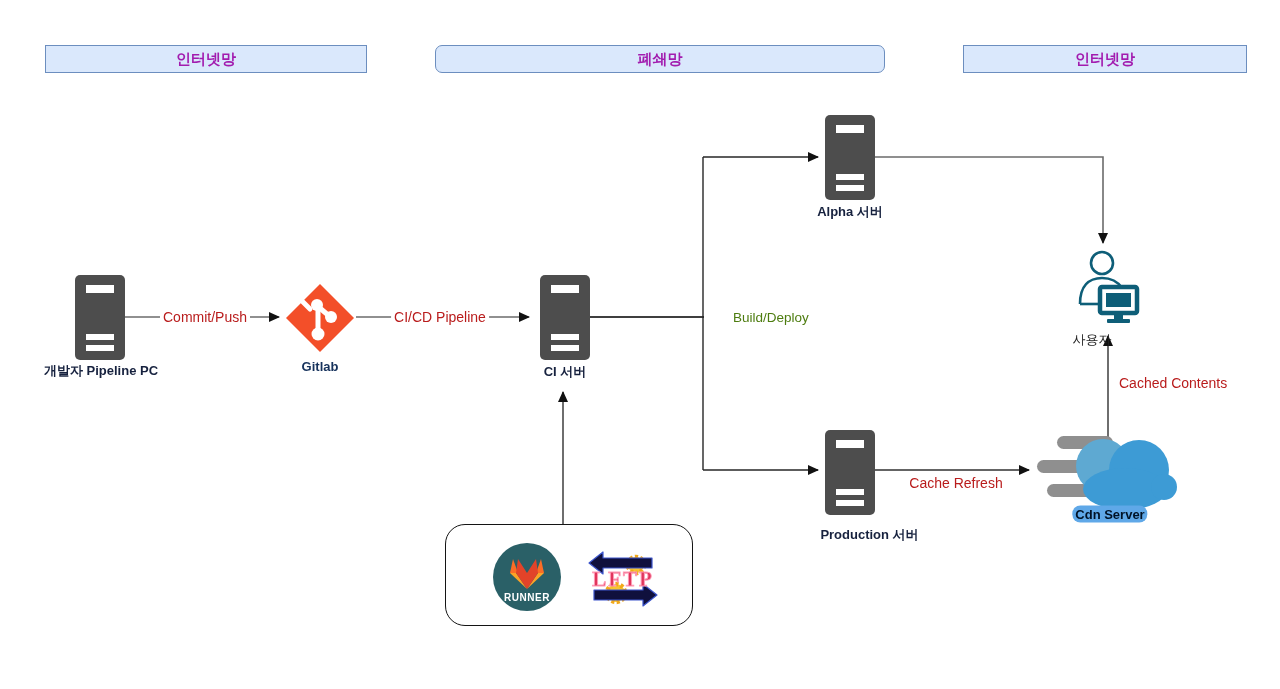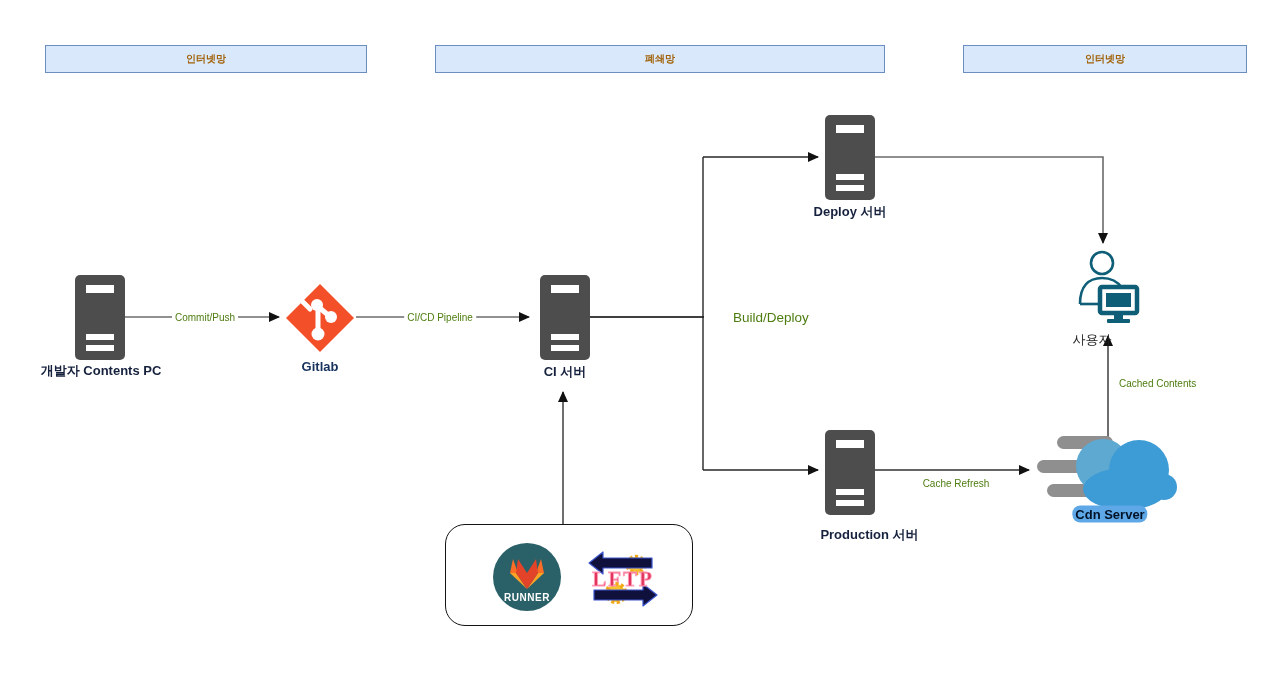--- a/index.html
+++ b/index.html
@@ -5,27 +5,27 @@
   html,body{margin:0;padding:0;}
   body{
     width:1280px;height:689px;position:relative;background:#ffffff;
     font-family:"Liberation Sans","DejaVu Sans",sans-serif;overflow:hidden;
   }
   .abs{position:absolute;}
   
   .zone{
     position:absolute;top:45px;height:26px;background:#dae8fc;border:1px solid #6c8ebf;
     display:flex;align-items:center;justify-content:center;
-    font-size:10px;font-weight:600;color:#a16207;
+    font-size:15px;font-weight:600;color:#a21caf;
   }
   
   .wires{position:absolute;left:0;top:0;width:1280px;height:689px;}
   
   .edge-label{
-    position:absolute;font-size:10px;color:#4d7c0f;background:#ffffff;
+    position:absolute;font-size:14px;color:#b91c1c;background:#ffffff;
     padding:0 3px;white-space:nowrap;transform:translate(-50%,-50%);
   }
   .edge-label.anchor-left{transform:translate(0,-50%);}
   .edge-label.plain{background:transparent;}
   .bd{font-size:13.5px;color:#4d7c0f;}
   
   .node-label{
     position:absolute;font-size:13px;font-weight:600;color:#16213e;
     white-space:nowrap;transform:translate(-50%,-50%);background:transparent;
   }
@@ -38,21 +38,21 @@
     border:1.6px solid #141414;border-radius:20px;background:#ffffff;
   }
   svg{display:block;}
 </style>
 </head>
 <body>
 
 <div class="zone" style="left:45px;width:320px;">
   <span>인터넷망</span>
 </div>
-<div class="zone" style="left:435px;width:448px;">
+<div class="zone" style="left:435px;width:448px;border-radius:7px;">
   <span>폐쇄망</span>
 </div>
 <div class="zone" style="left:963px;width:282px;">
   <span>인터넷망</span>
 </div>
 
 <svg class="wires">
   <defs>
     <marker id="arr" markerWidth="12" markerHeight="10" refX="10" refY="5" orient="auto" markerUnits="userSpaceOnUse">
       <path d="M0,0 L11,5 L0,10 Z" fill="#111"></path>
@@ -77,21 +77,21 @@
 <div class="edge-label anchor-left plain" style="left:1116px;top:383px;">Cached Contents</div>
 
 <div class="abs" style="left:75px;top:275px;">
   <svg width="50" height="85" viewBox="0 0 50 85">
     <rect x="0" y="0" width="50" height="85" rx="5" fill="#4d4d4d"></rect>
     <rect x="11" y="10" width="28" height="8" fill="#fff"></rect>
     <rect x="11" y="59" width="28" height="6" fill="#fff"></rect>
     <rect x="11" y="70" width="28" height="6" fill="#fff"></rect>
   </svg>
 </div>
-<div class="node-label" style="left:101px;top:371px;">개발자 Contents PC</div>
+<div class="node-label" style="left:101px;top:371px;">개발자 Pipeline PC</div>
 
 <div class="abs" style="left:285px;top:283px;">
   <svg width="70" height="70" viewBox="0 0 70 70">
     <polygon points="35,1 69,35 35,69 1,35" fill="#f34f29"></polygon>
     <g stroke="#fff" stroke-width="5" stroke-linecap="round">
       <line x1="15" y1="16" x2="25" y2="26"></line>
       <line x1="33" y1="46" x2="33" y2="27"></line>
       <line x1="36" y1="26" x2="43" y2="32"></line>
     </g>
     <circle cx="32" cy="22" r="6" fill="#fff"></circle>
@@ -112,21 +112,21 @@
 <div class="node-label" style="left:565px;top:372px;">CI 서버</div>
 
 <div class="abs" style="left:825px;top:115px;">
   <svg width="50" height="85" viewBox="0 0 50 85">
     <rect x="0" y="0" width="50" height="85" rx="5" fill="#4d4d4d"></rect>
     <rect x="11" y="10" width="28" height="8" fill="#fff"></rect>
     <rect x="11" y="59" width="28" height="6" fill="#fff"></rect>
     <rect x="11" y="70" width="28" height="6" fill="#fff"></rect>
   </svg>
 </div>
-<div class="node-label" style="left:850px;top:212px;">Deploy 서버</div>
+<div class="node-label" style="left:850px;top:212px;">Alpha 서버</div>
 
 <div class="abs" style="left:825px;top:430px;">
   <svg width="50" height="85" viewBox="0 0 50 85">
     <rect x="0" y="0" width="50" height="85" rx="5" fill="#4d4d4d"></rect>
     <rect x="11" y="10" width="28" height="8" fill="#fff"></rect>
     <rect x="11" y="59" width="28" height="6" fill="#fff"></rect>
     <rect x="11" y="70" width="28" height="6" fill="#fff"></rect>
   </svg>
 </div>
 <div class="node-label" style="left:850px;top:535px;padding-left:39px;">Production 서버</div>

